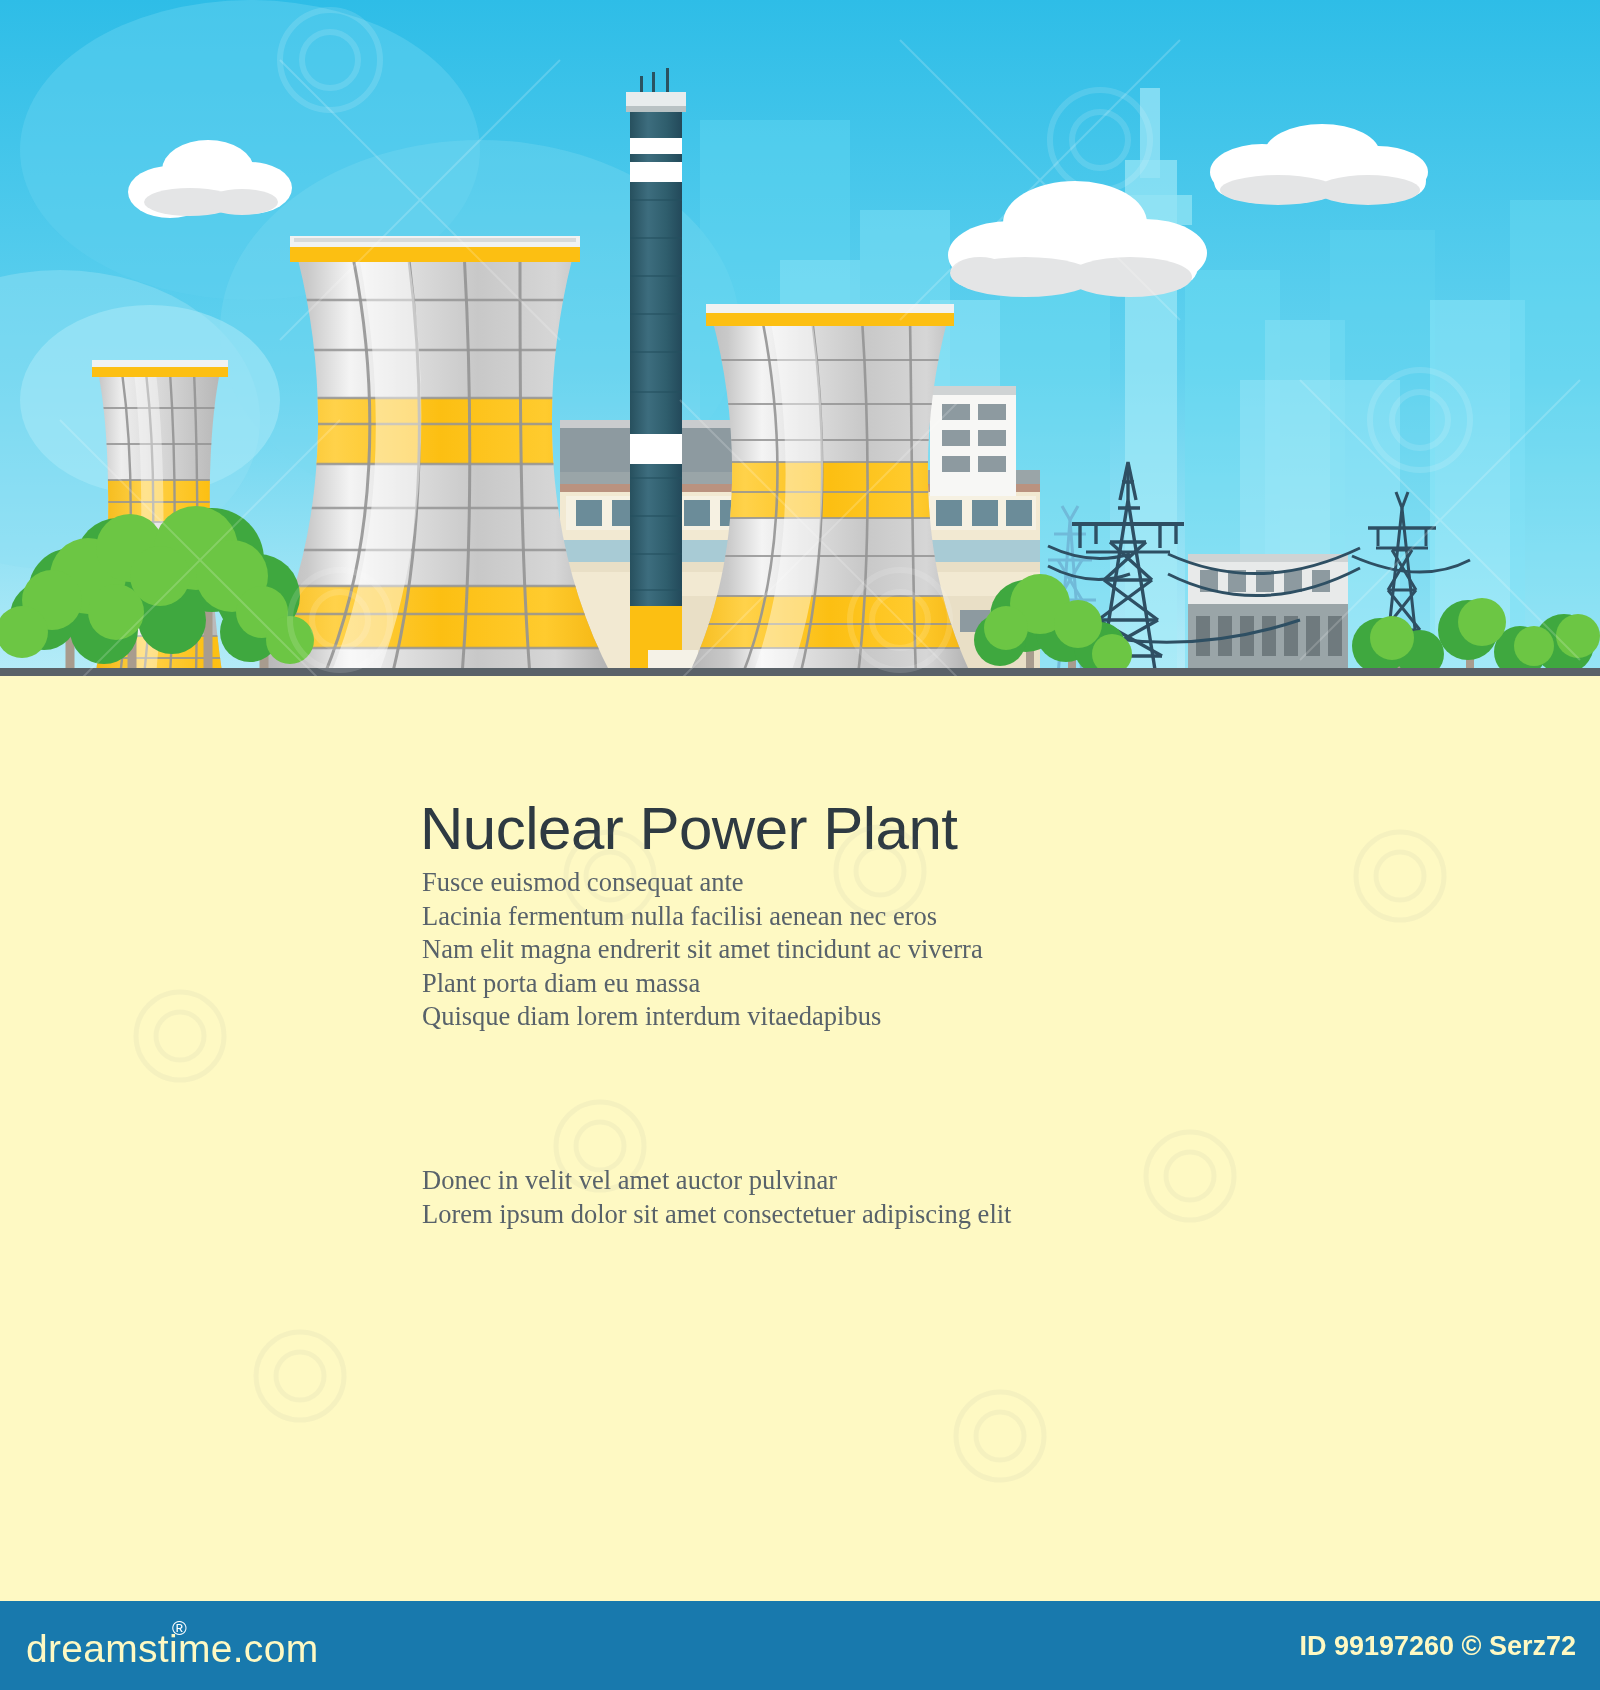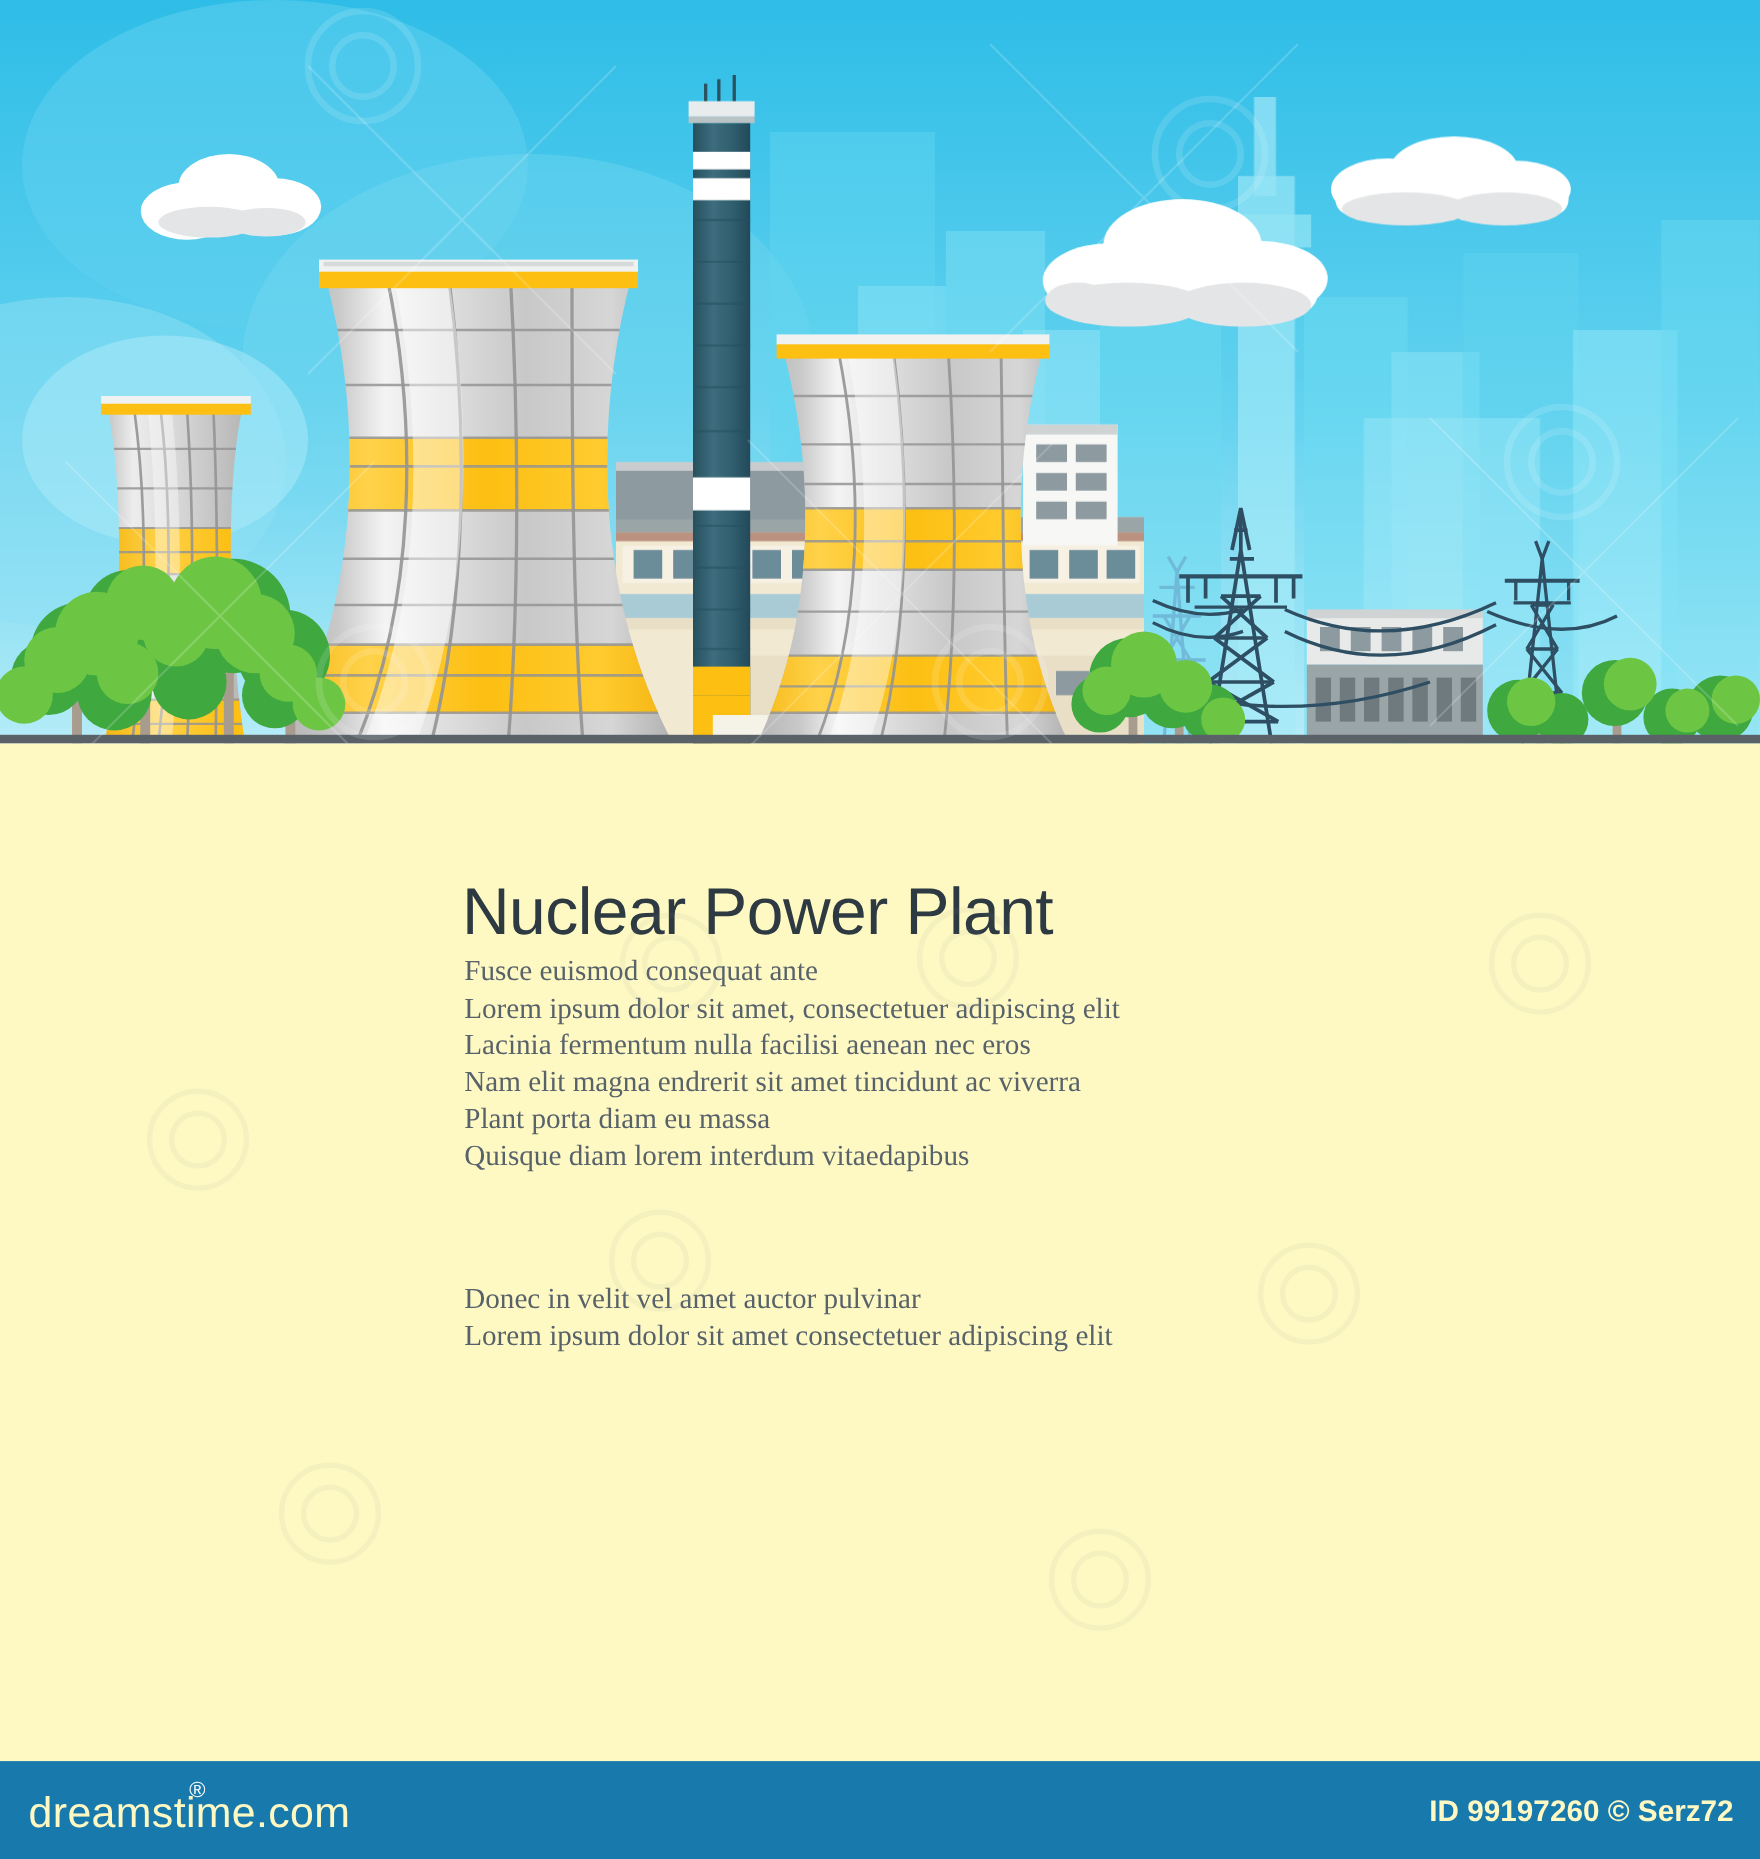--- a/index.html
+++ b/index.html
@@ -535,21 +535,20 @@
         <circle cx="1420" cy="420" r="28"></circle>
   </g>
 </svg>
 </div>
 
 <div id="content">
   <h1 id="page-title">Nuclear Power Plant</h1>
 
   <div class="para" id="para-1">
     <span class="line">Fusce euismod consequat ante</span>
-    <span class="line">Lorem ipsum dolor sit amet, consectetuer adipiscing elit</span>
     <span class="line">Lacinia fermentum nulla facilisi aenean nec eros</span>
     <span class="line">Nam elit magna endrerit sit amet tincidunt ac viverra</span>
     <span class="line">Plant porta diam eu massa</span>
     <span class="line">Quisque diam lorem interdum vitaedapibus</span>
   </div>
 
   <div class="para" id="para-2">
     <span class="line">Donec in velit vel amet auctor pulvinar</span>
     <span class="line">Lorem ipsum dolor sit amet consectetuer adipiscing elit</span>
   </div>

